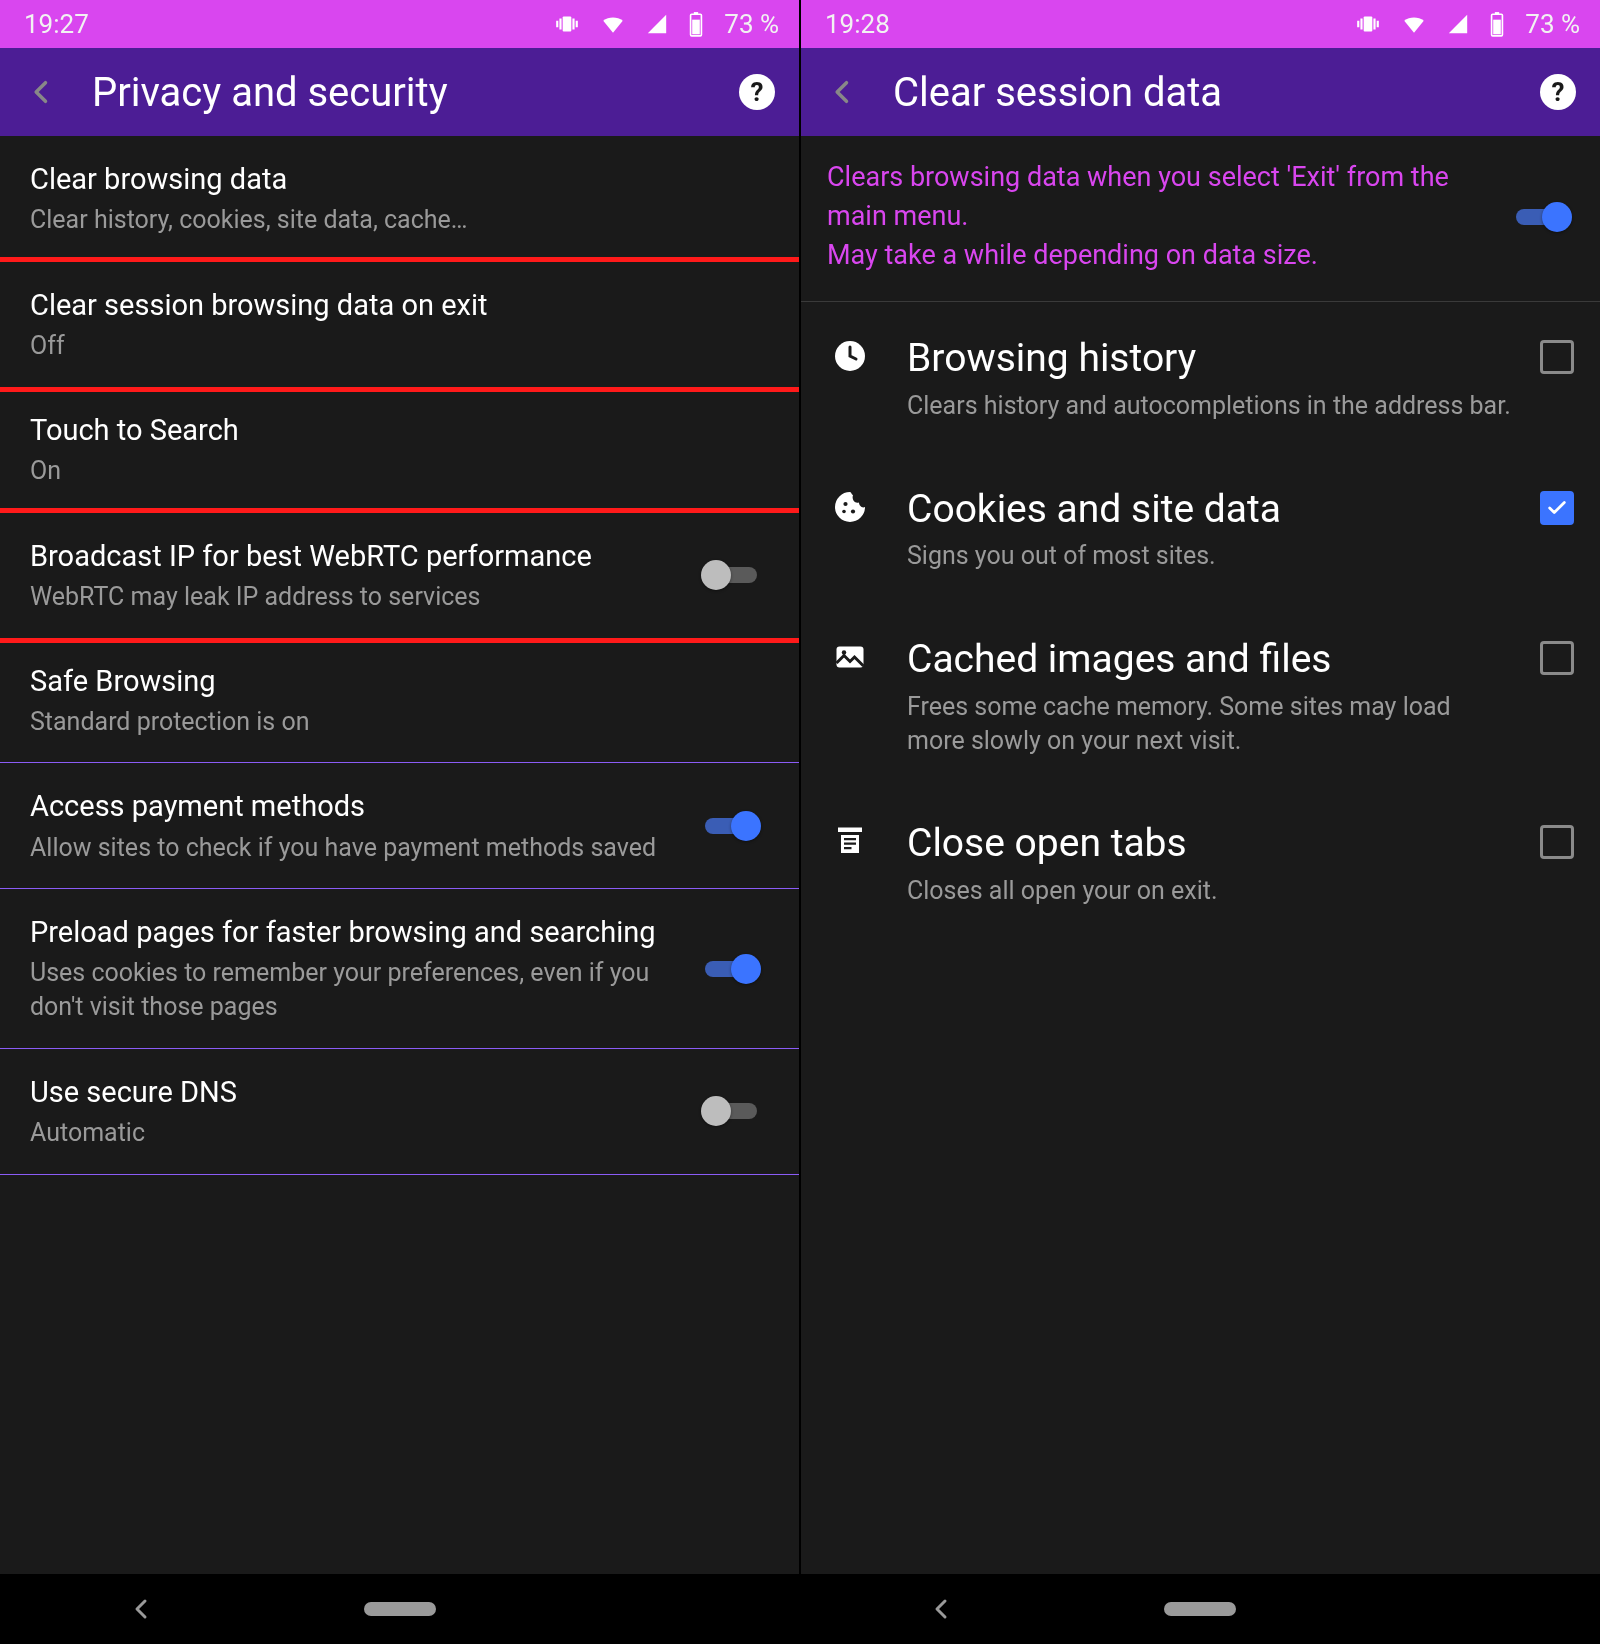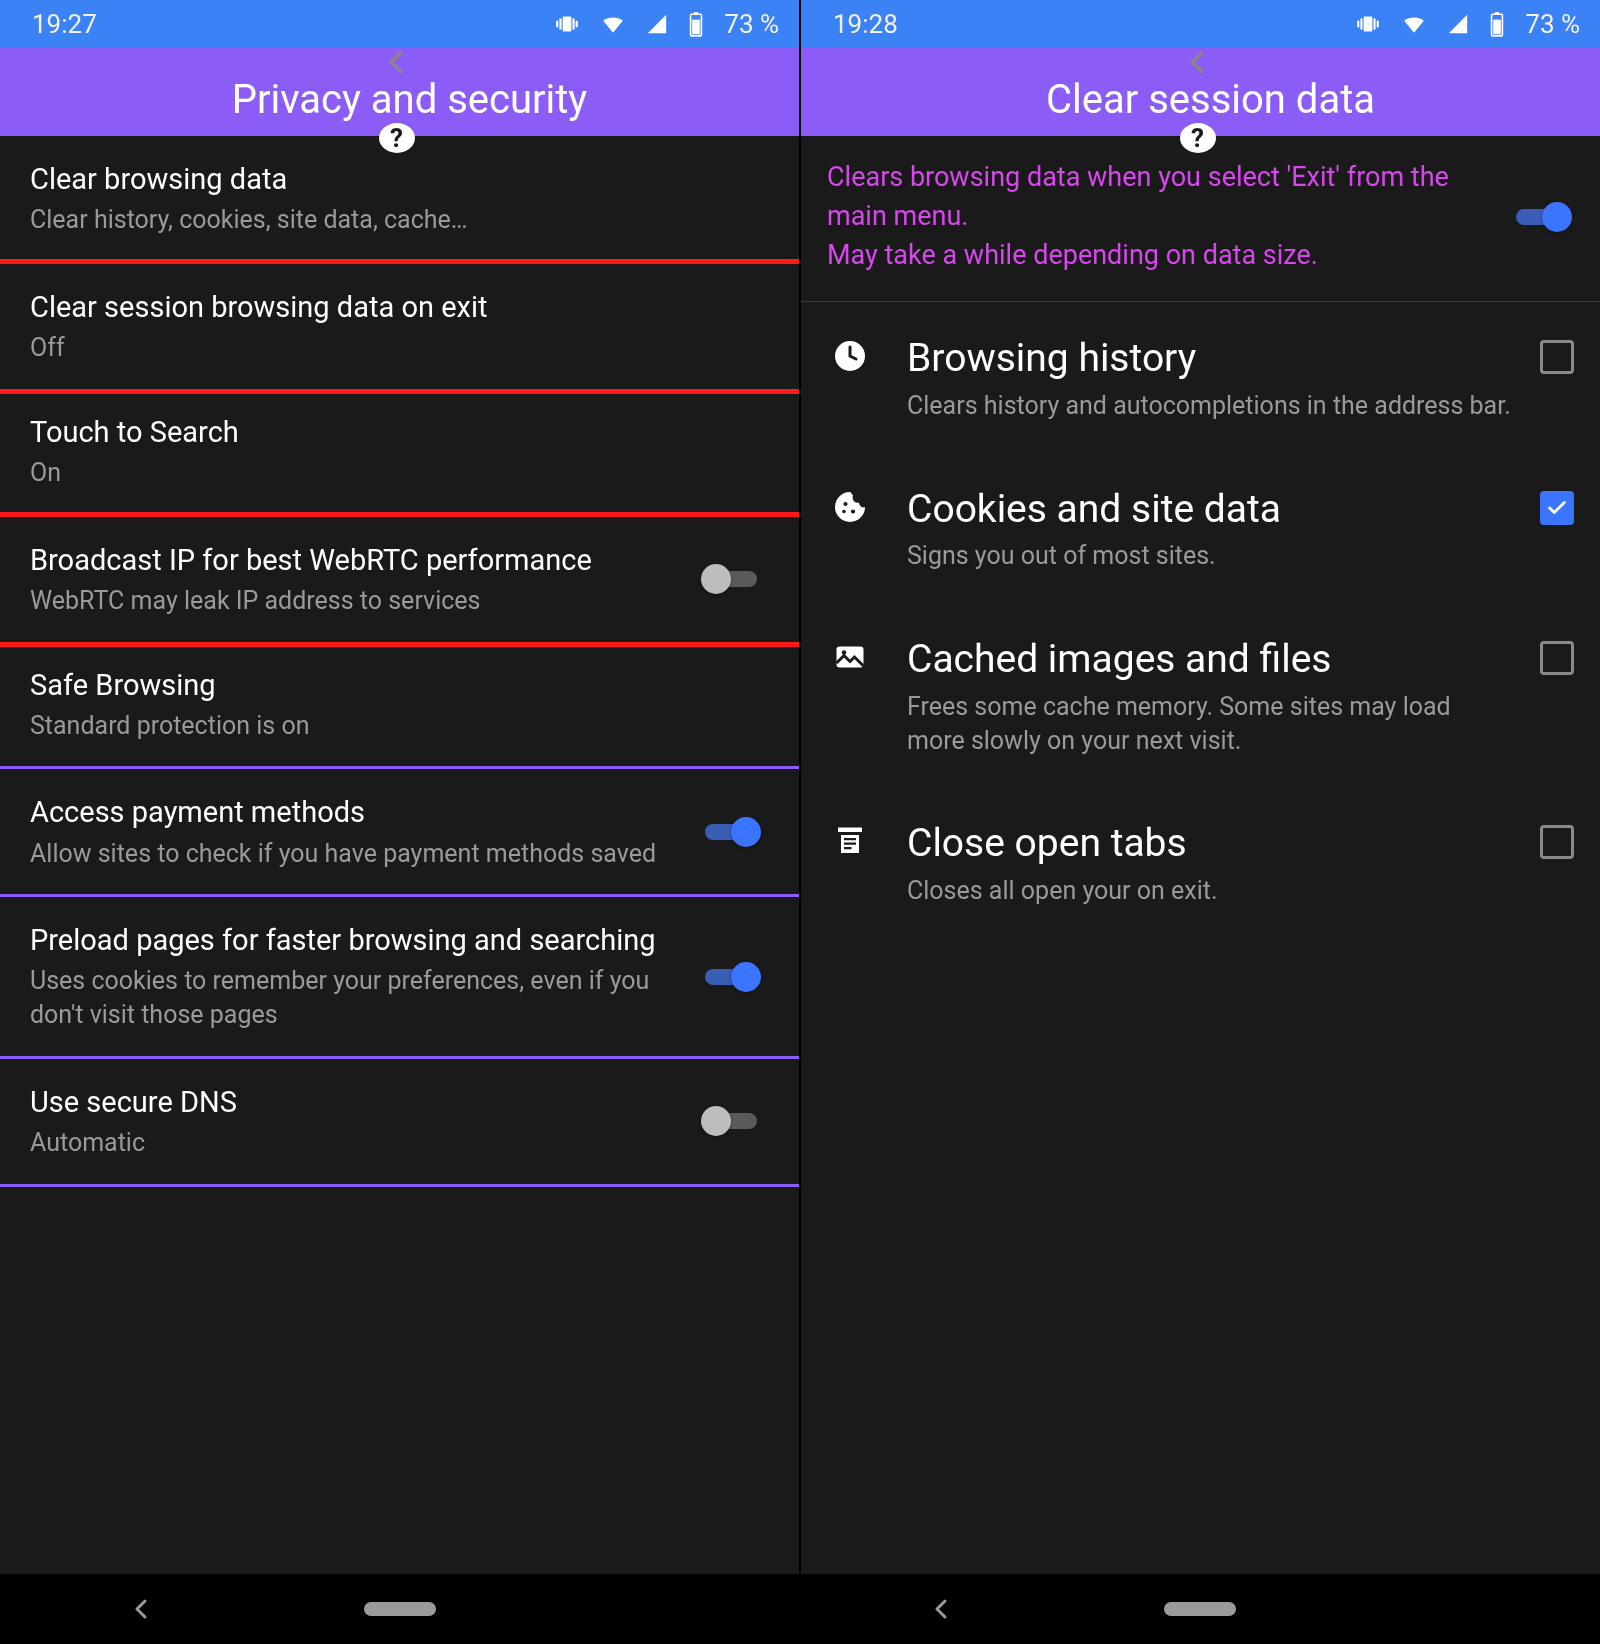--- a/index.html
+++ b/index.html
@@ -26,57 +26,56 @@
     border-right:2px solid #000;
   }
   .phone:last-child { border-right:none; }
 
   
   .statusbar {
     height:48px;
     display:flex;
     align-items:center;
     justify-content:space-between;
-    padding:0 20px 0 32px;
+    padding:0 20px 0 24px;
     font-size:26px;
     color:#f2f2f2;
-    background:#3b82f6;
+    background:#d946ef;
   }
   .status-right { display:flex; align-items:center; gap:20px; }
   .status-right svg { display:block; }
 
   
   .appbar {
     height:88px;
     display:flex;
     align-items:center;
     padding:0 24px 0 18px;
-    background:#8b5cf6;
-    flex-direction:column;
+    background:#4c1d95;
   }
   .appbar .back { width:48px; display:flex; align-items:center; justify-content:center; }
   .appbar .title {
     flex:1;
     font-size:40px;
     font-weight:400;
     color:#ffffff;
     padding-left:26px;
   }
   .appbar .help {
     width:36px; height:36px; border-radius:50%;
     background:#fff; color:#1a1a1a;
     display:flex; align-items:center; justify-content:center;
     font-size:26px; font-weight:700;
   }
 
   
   .list { flex:1; overflow:hidden; }
   .row {
     padding:24px 30px 24px 30px;
-    border-bottom:3px solid #8b5cf6;
+    border-bottom:1px solid #8b5cf6;
     display:flex;
     align-items:center;
     gap:20px;
     position:relative;
   }
   .row .text { flex:1; min-width:0; }
   .row .title-t {
     font-size:29px;
     color:#ffffff;
     line-height:1.35;

